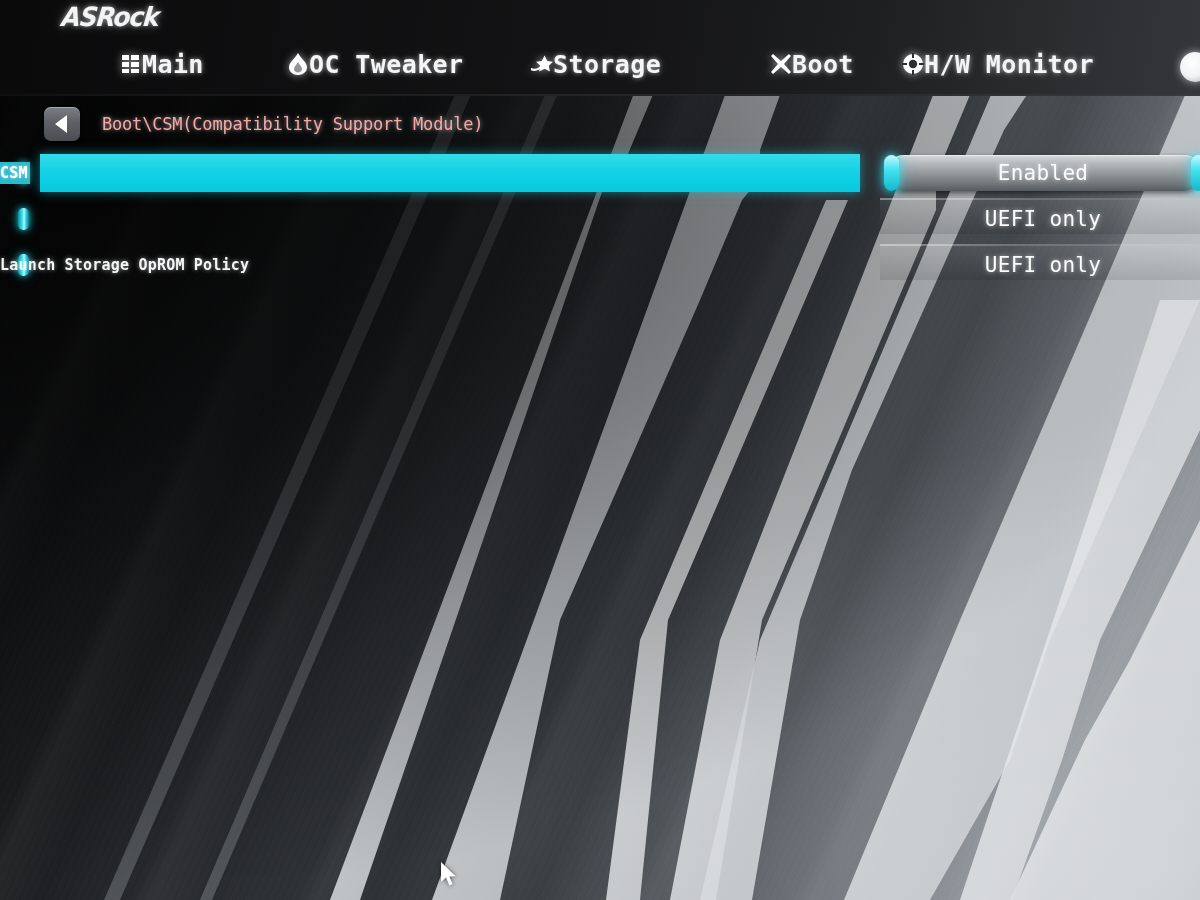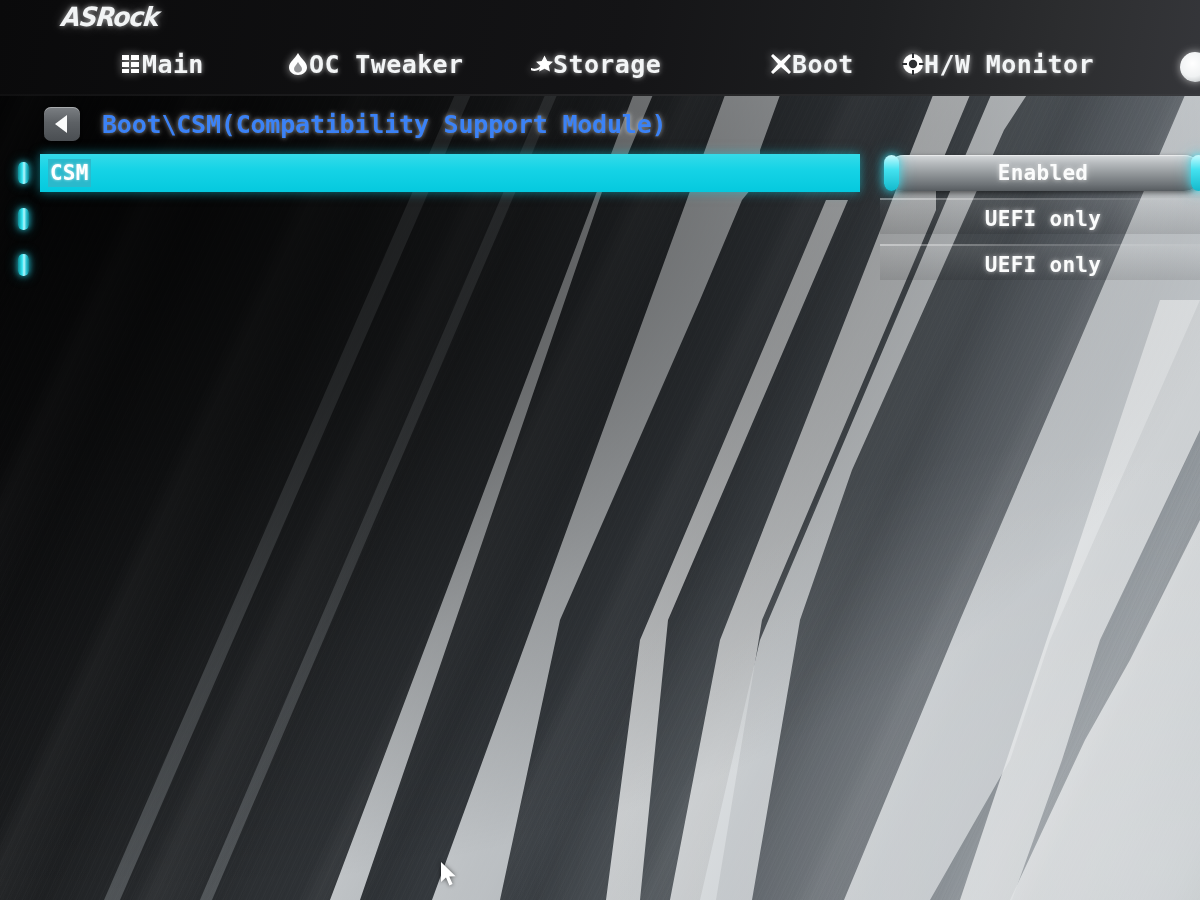--- a/index.html
+++ b/index.html
@@ -178,24 +178,24 @@
   }
   .back-btn .tri {
     width: 0; height: 0;
     border-top: 9px solid transparent;
     border-bottom: 9px solid transparent;
     border-right: 12px solid #fafbfb;
     margin-left: -2px;
   }
   .crumb-text {
     margin-left: 22px;
-    color: #3b82f6;
+    color: #fca5a5;
     font-family: "DejaVu Sans Mono", monospace;
-    font-size: 25px;
-    font-weight: bold;
+    font-size: 17px;
+    font-weight: normal;
     letter-spacing: -0.2px;
     text-shadow: 0 0 4px rgba(255,255,255,0.5), 0 0 11px rgba(255,255,255,0.2);
     white-space: nowrap;
   }
 
   
   .list {
     position: absolute;
     left: 0;
     top: 150px;
@@ -218,24 +218,23 @@
     transform: translateY(-50%);
     width: 11px;
     height: 22px;
     border-radius: 5px;
     background: linear-gradient(90deg, #0f8d96 0%, #31e4f2 38%, #b6f7fd 55%, #2ec4d4 75%, #0c7c86 100%);
     box-shadow: 0 0 6px rgba(40,220,240,0.75), 0 0 13px rgba(40,220,240,0.35);
   }
 
   
   .label {
-    margin-left: 50px;
     color: #f3f5f6;
     font-family: "DejaVu Sans Mono", monospace;
-    font-size: 21px;
+    font-size: 15px;
     font-weight: bold;
     letter-spacing: 0.2px;
     text-shadow: 0 0 4px rgba(255,255,255,0.5), 0 0 11px rgba(255,255,255,0.18);
     white-space: nowrap;
     z-index: 3;
     position: relative;
   }
 
   
   .row.selected .hl-bar {
@@ -272,21 +271,21 @@
     align-items: center;
     justify-content: center;
     cursor: pointer;
   }
   .vtext {
     position: relative;
     z-index: 4;
     color: #fbfcfc;
     font-family: "DejaVu Sans Mono", monospace;
     font-size: 21px;
-    font-weight: bold;
+    font-weight: normal;
     letter-spacing: 0.3px;
     text-shadow: 0 0 4px rgba(255,255,255,0.55), 0 0 11px rgba(255,255,255,0.2);
     white-space: nowrap;
   }
   
   .vrow.active .capsule {
     position: absolute;
     left: 0;
     right: -2px;
     top: 5px;
@@ -481,20 +480,21 @@
       <span class="hl-bar"></span>
       <span class="label"><span class="sel-text">CSM</span></span>
     </div>
 
     <div class="row">
       <span class="bullet"></span>
     </div>
 
     <div class="row">
       <span class="bullet"></span>
+      <span class="label">Launch Storage OpROM Policy</span>
     </div>
 
   </div>
 
   <div class="values">
 
     <div class="vrow active">
       <span class="capsule"></span>
       <span class="cap-l"></span>
       <span class="cap-r"></span>

